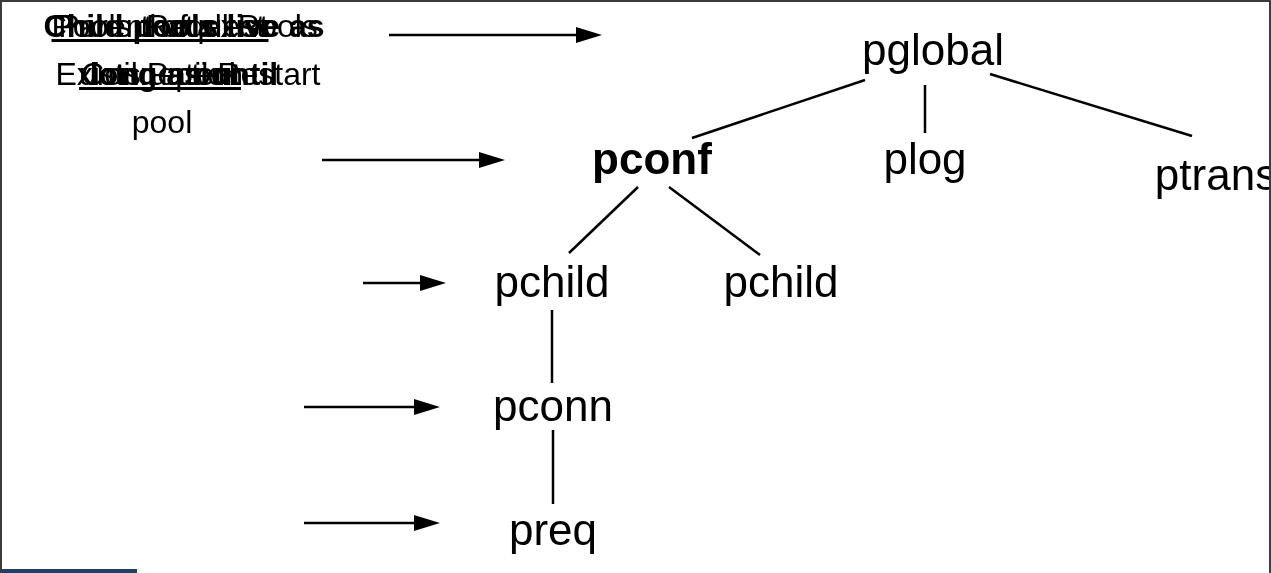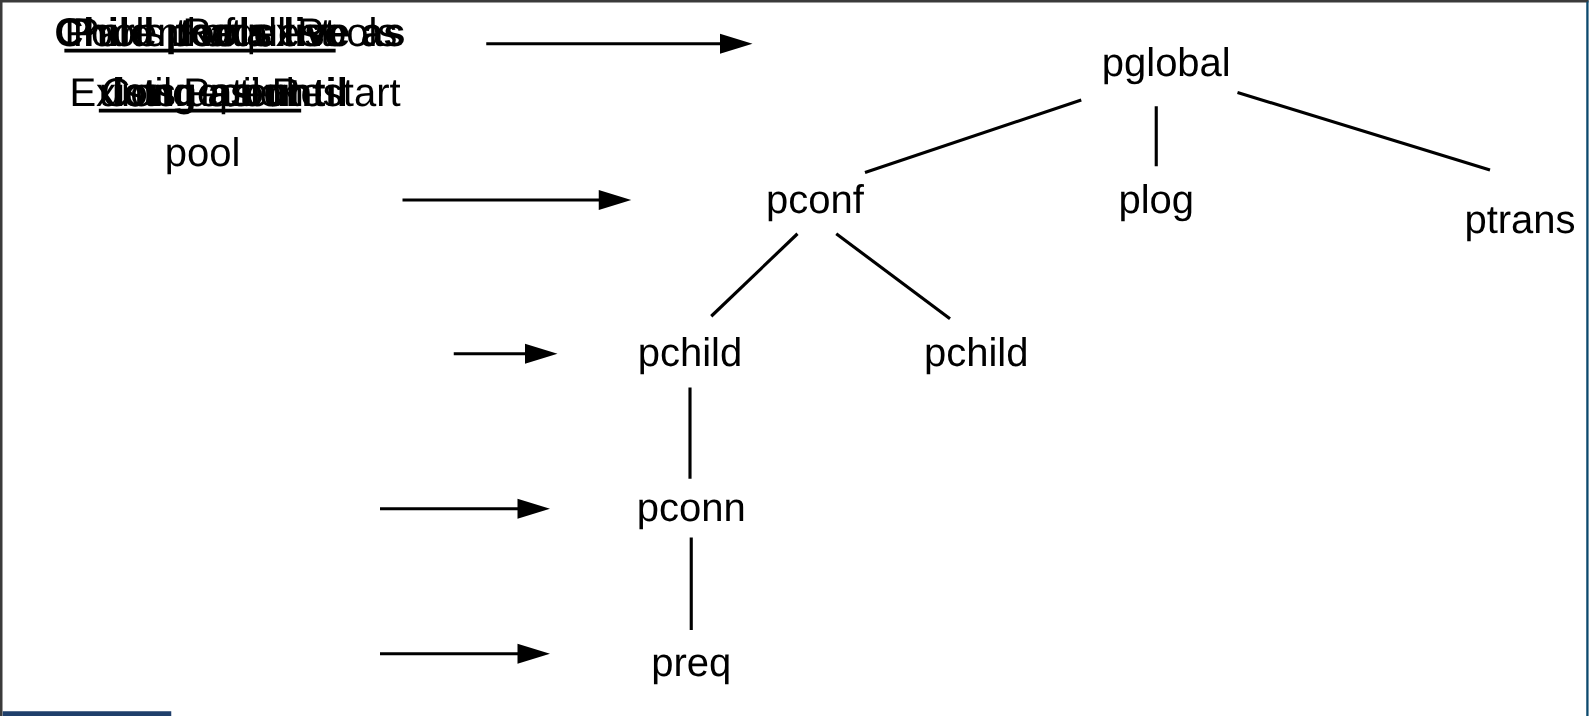--- a/index.html
+++ b/index.html
@@ -22,21 +22,21 @@
     position: absolute;
     text-align: center;
     font-size: 32px;
     line-height: 48px;
     white-space: nowrap;
   }
   .annotation span { display: block; }
   .node {
     position: absolute;
     transform: translate(-50%, -50%);
-    font-size: 32px;
+    font-size: 44px;
     line-height: 36px;
     white-space: nowrap;
   }
   .accent-bar {
     position: absolute;
     left: 0;
     bottom: 0;
     width: 135px;
     height: 4px;
     background: #1f3f6b;
@@ -90,21 +90,21 @@
     <div class="annotation" style="left:0; top:356; width:320px;margin-top:48px;">
       <span>Connection</span>
       <span>pool</span>
     </div>
     <div class="annotation" style="left:0; top:482; width:335px;margin-left:36px;">
       <span>Request</span>
       <span>pool</span>
     </div>
 
     <div class="node" style="left:931px; top:48px;">pglobal</div>
-    <div class="node" style="left:650px; top:157px;">pconf</div>
+    <div class="node" style="left:650px; top:157px;font-weight:bold;">pconf</div>
     <div class="node" style="left:923px; top:157px;">plog</div>
     <div class="node" style="left:1214px; top:173px;">ptrans</div>
     <div class="node" style="left:550px; top:280px;">pchild</div>
     <div class="node" style="left:779px; top:280px;">pchild</div>
     <div class="node" style="left:551px; top:404px;">pconn</div>
     <div class="node" style="left:551px; top:528px;">preq</div>
 
     <div class="accent-bar"></div>
 
   </div>

